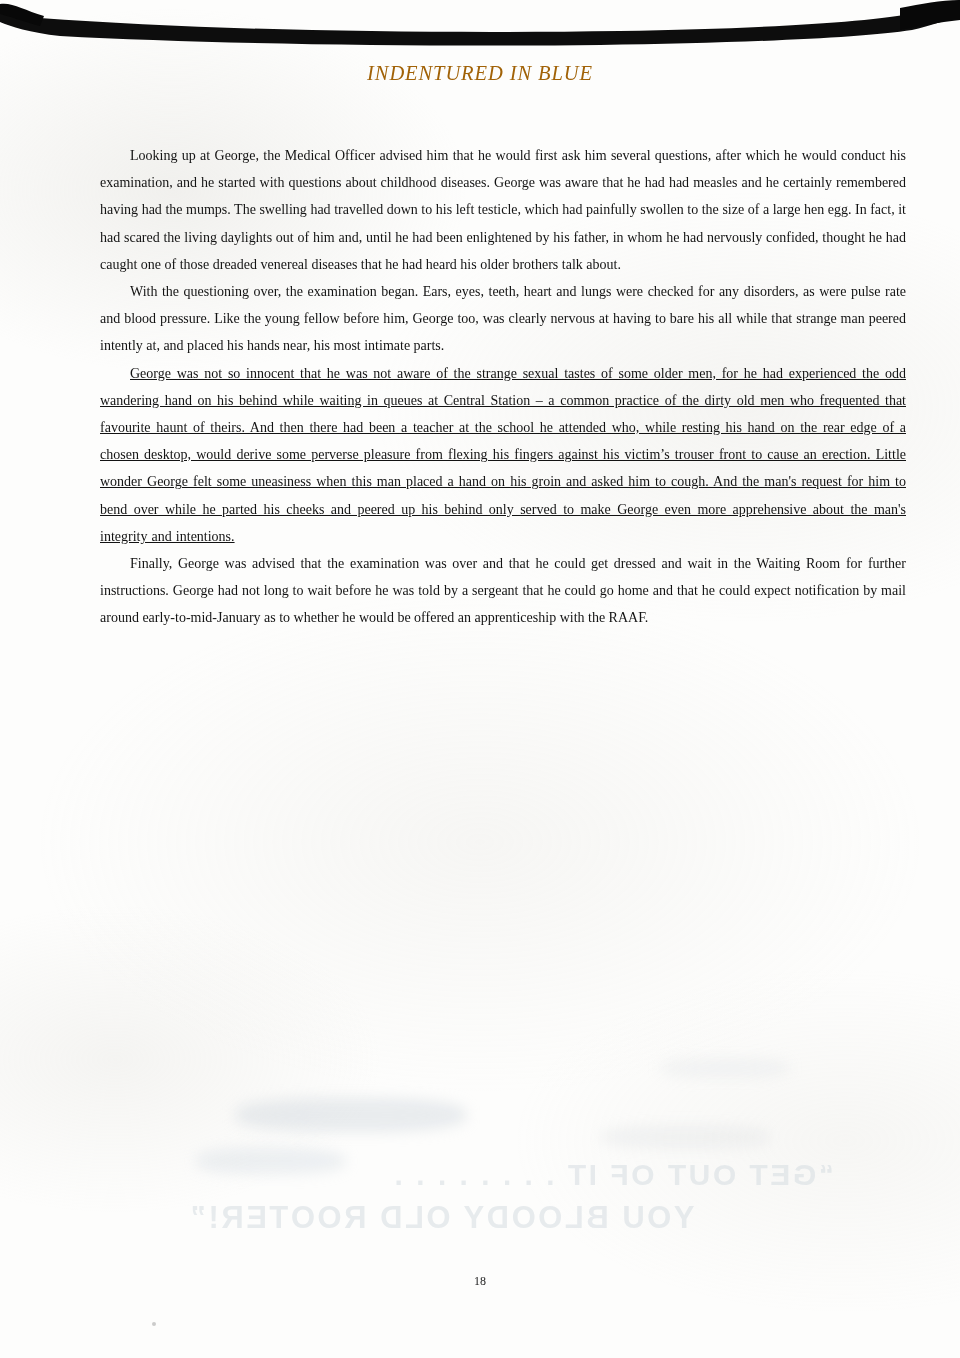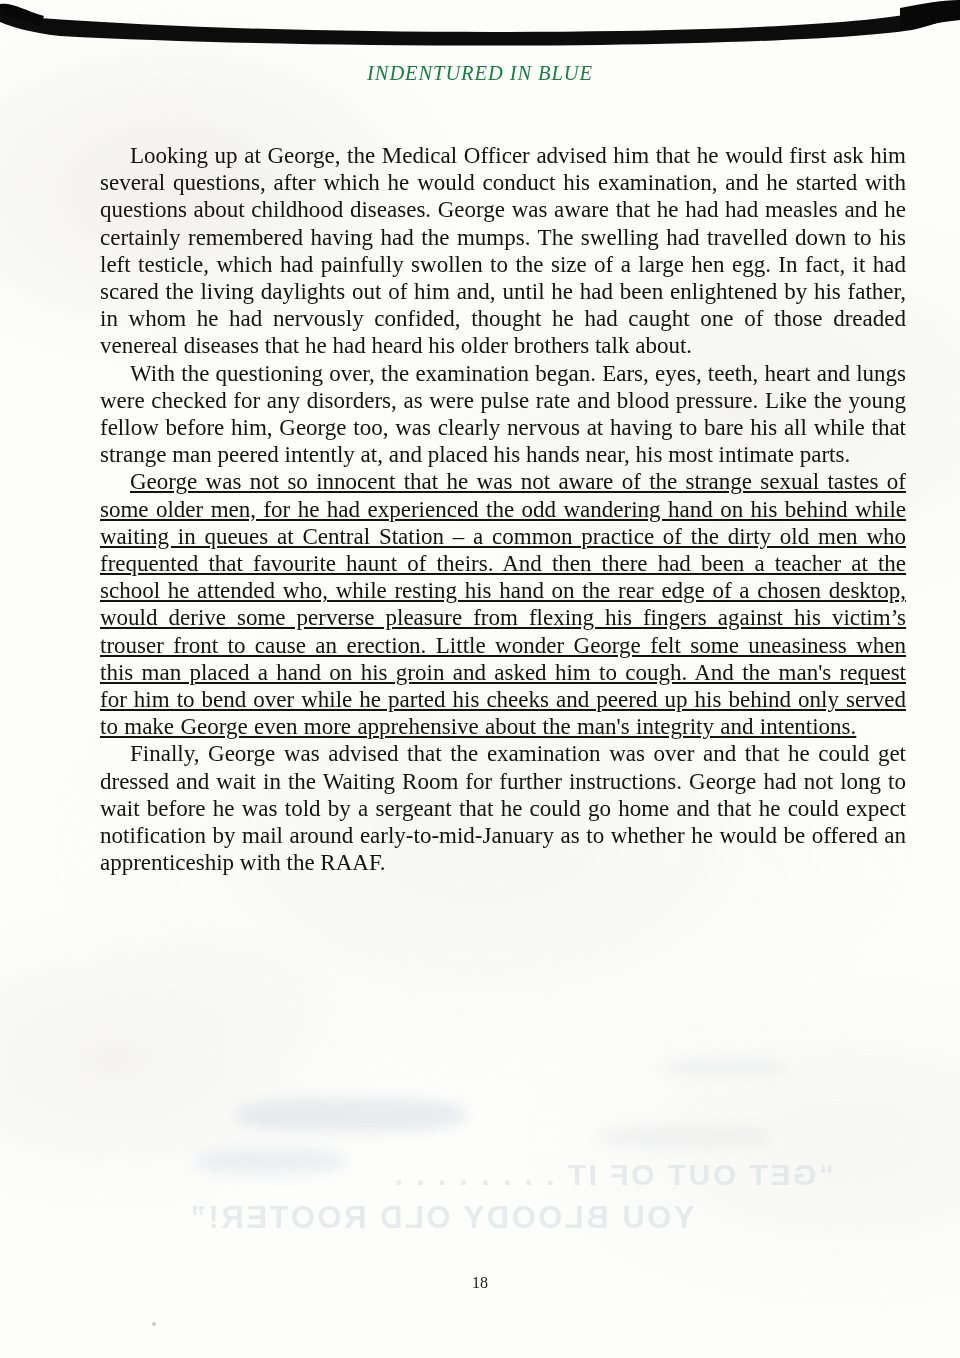--- a/index.html
+++ b/index.html
@@ -54,56 +54,56 @@
   
   .running-head {
     position: absolute;
     top: 62px;
     left: 0;
     width: 960px;
     text-align: center;
     font-style: italic;
     font-size: 20.5px;
     letter-spacing: 0.9px;
-    color: #15803d;
+    color: #a16207;
   }
 
   
   .textblock {
     position: absolute;
     top: 142px;
     left: 100px;
     width: 806px;
   }
 
   .para {
     margin: 0;
     text-indent: 30px;
     text-align: justify;
-    font-size: 23px;
+    font-size: 14px;
     line-height: 27.2px;
     color: #131313;
     hyphens: none;
     -webkit-hyphens: none;
   }
 
   
   .para.loose {
     word-spacing: 0.6px;
     text-decoration: underline;
   }
 
   
   .folio {
     position: absolute;
     top: 1274px;
     left: 0;
     width: 960px;
     text-align: center;
-    font-size: 16px;
+    font-size: 12px;
     color: #1a1a1a;
   }
 
   
   .bleed {
     position: absolute;
     z-index: 2;
     pointer-events: none;
     transform: scaleX(-1);
     color: #d6dde2;

